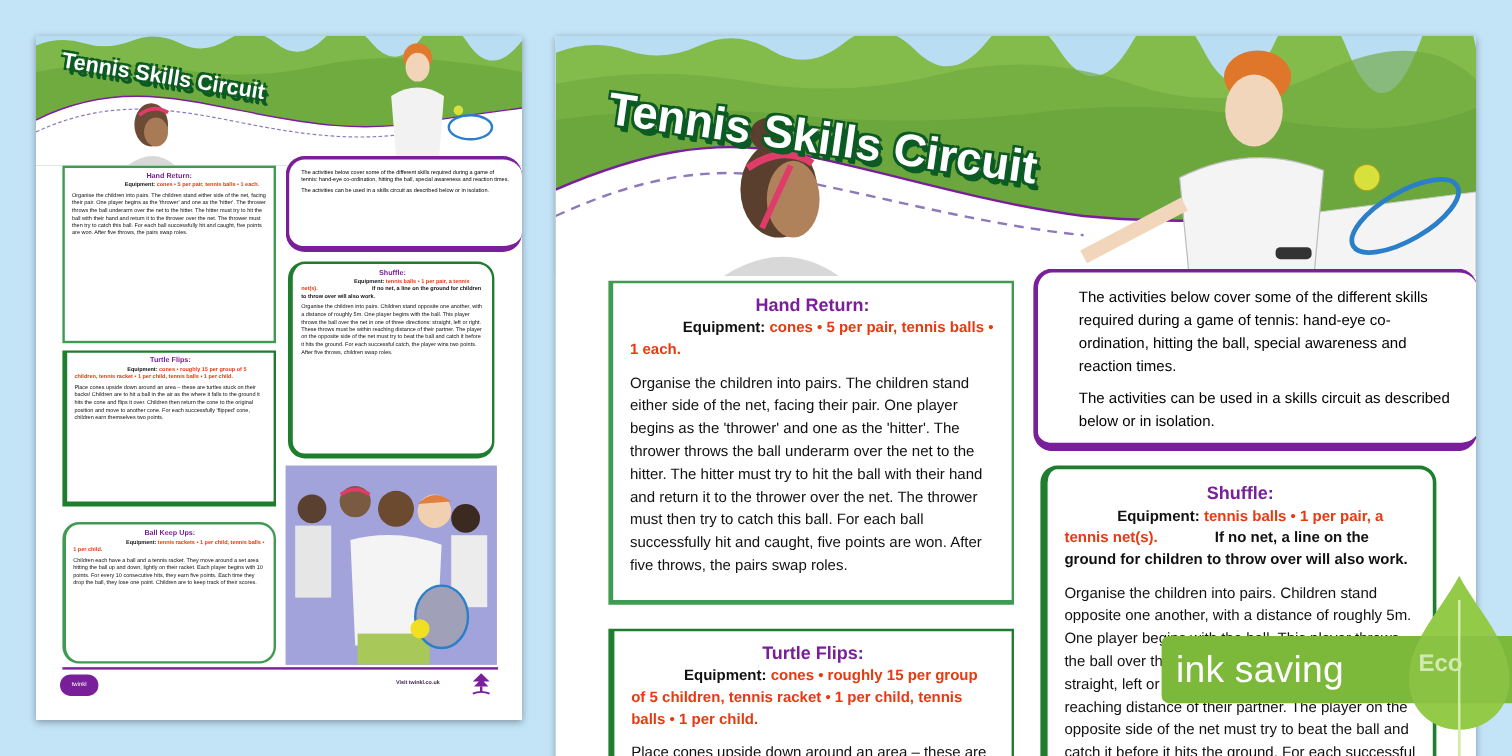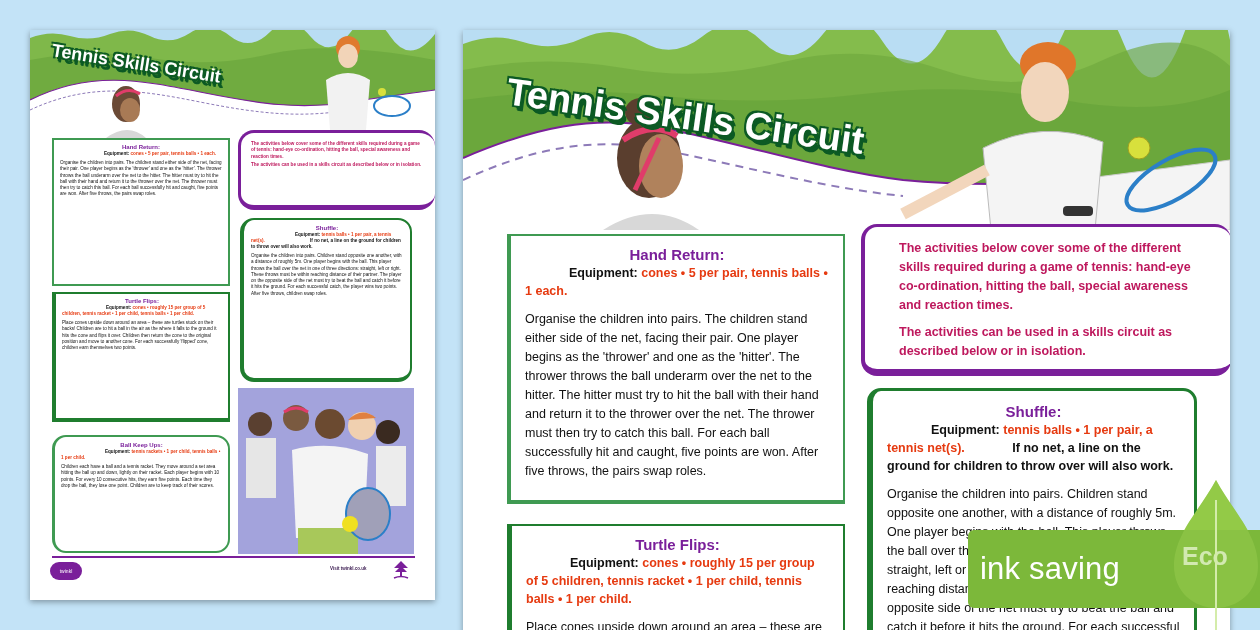--- a/index.html
+++ b/index.html
@@ -33,39 +33,39 @@
   .card.rounded { border-radius: 14px; }
   .card-title { color: #7a1f9a; font-weight: 700; text-align: center; }
   .equip-label { color: #111; font-weight: 700; padding-left: 44px; }
   .equip-red { color: #e63a10; font-weight: 700; }
   .card p { color: #111; font-weight: 400; }
   .intro-box {
     position: absolute; background: #fff;
     border: 3px solid #7a1f9a; border-radius: 16px;
     border-right: none;
   }
-  .intro-box p { color: #be185d; font-weight: 700; }
+  .intro-box p { color: #000000; font-weight: 400; }
   
   .big .card-title { font-size: 15px; line-height: 18px; }
   .big .equip { font-size: 12.5px; line-height: 18px; }
   .big .card p { font-size: 12.5px; line-height: 19px; }
   .big .intro-box p { font-size: 12.5px; line-height: 19px; }
   
   .small .card-title { font-size: 6px; line-height: 7px; }
   .small .equip { font-size: 4.6px; line-height: 6px; }
   .small .card p { font-size: 4.6px; line-height: 6.3px; }
   .small .intro-box p { font-size: 4.6px; line-height: 6.3px; }
   
   .eco {
-    position: absolute; left: 968px; top: 530px; width: 292px; height: 78px;
+    position: absolute; left: 968px; top: 530px; width: 292px; height: 56px;
     background: #7cb83a; border-radius: 6px 0 0 6px;
     display: flex; align-items: center;
   }
   .eco-label { color: #fff; font-size: 31px; font-weight: 400; margin-left: 12px; letter-spacing: 0.2px; }
-  .eco-word { color: #fff; font-size: 25px; font-weight: 700; position: absolute; left: 214px; top: 12px; }
+  .eco-word { color: #fff; font-size: 20px; font-weight: 700; position: absolute; left: 214px; top: 12px; }
   .leaf { position: absolute; left: 1172px; top: 480px; width: 88px; height: 150px; }
   .kid-photo { position: absolute; overflow: hidden; background: #9f9fd9; }
   .footer-line { position: absolute; height: 3px; background: #7a1f9a; }
 </style>
 </head>
 <body>
 
 <div class="page small" style="left:30px; top:30px; width:405px; height:570px;">
   <div class="banner" style="height:108px;">
     <svg viewBox="0 0 405 108" preserveAspectRatio="none">

